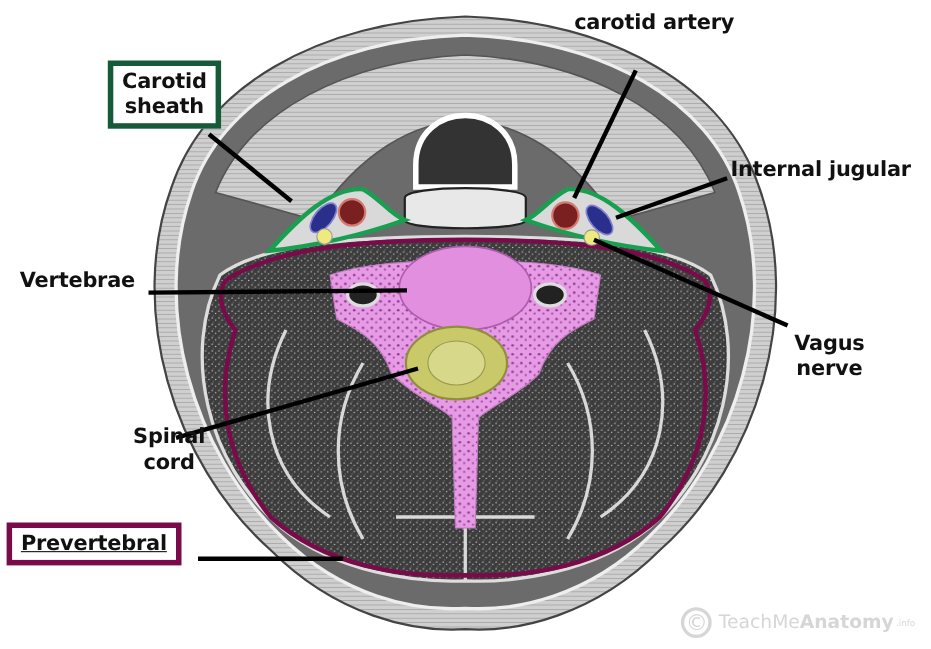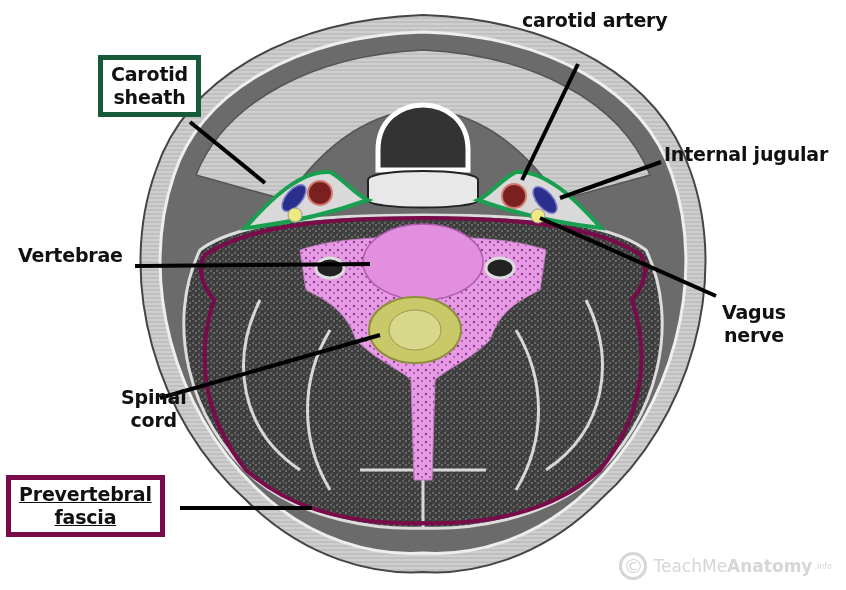--- a/index.html
+++ b/index.html
@@ -101,20 +101,19 @@
   <div>nerve</div>
 </div>
 
 <div class="label" style="left:82px; top:386px;margin-left:39px;">
   <div>Spinal</div>
   <div>cord</div>
 </div>
 
 <div class="label boxed" style="left:6px; top:475px; border-color:#7a0b4a;text-decoration:underline;">
   <div>Prevertebral</div>
-  <div>fascia</div>
 </div>
 
 <div class="watermark">
   <span class="c">©</span>
   <span><span>TeachMe</span><b>Anatomy</b></span>
   <small>.info</small>
 </div>
 
 </body></html>

